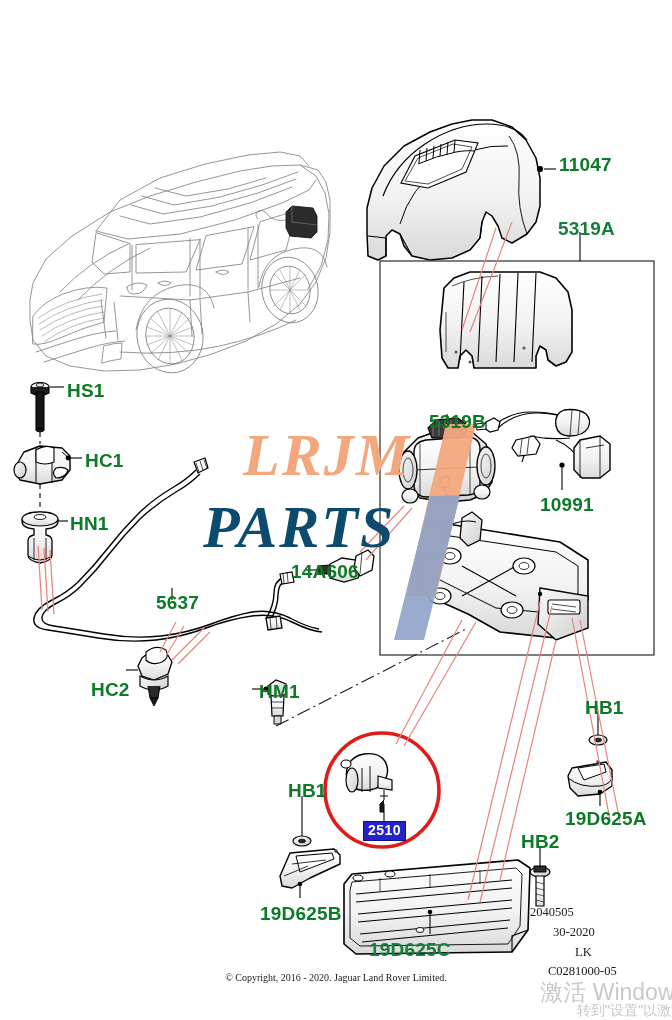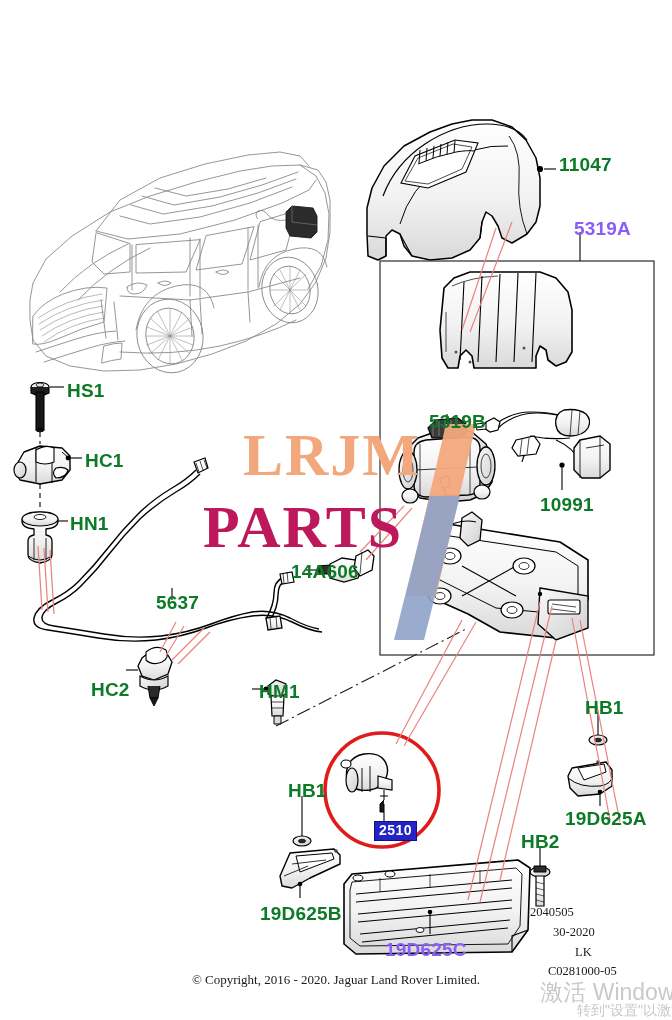--- a/index.html
+++ b/index.html
@@ -23,21 +23,21 @@
   .lbl{
     position:absolute;
     font-family:"Liberation Sans", sans-serif;
     font-weight:bold;
     font-size:19px;
     letter-spacing:0.2px;
     white-space:nowrap;
     line-height:1;
   }
   .lbl.green{ color:#0c7a27; }
-  .lbl.blue { color:#8b5cf6;margin-left:16px; }
+  .lbl.blue { color:#15803d; }
 
   
   .chip{
     position:absolute;
     background:#2323c8;
     color:#ffffff;
     font-weight:bold;
     font-size:14px;
     font-family:"Liberation Sans", sans-serif;
     padding:1px 4px 2px 4px;
@@ -55,43 +55,44 @@
     text-align:center;
     line-height:1.55;
     white-space:nowrap;
   }
   .copyright{
     position:absolute;
     left:0; right:0;
     top:972px;
     text-align:center;
     font-family:"Liberation Serif", serif;
-    font-size:13px;
+    font-size:10px;
     color:#1a1a1a;
   }
 
   
   .wm{
     position:absolute;
     font-family:"Liberation Serif", serif;
+    font-style:italic;
     font-weight:bold;
     pointer-events:none;
     user-select:none;
     white-space:nowrap;
   }
   .wm-lrjm{
     left:243px; top:421px;
     font-size:60px;
     color:#f2a87c;
     letter-spacing:2px;
   }
   .wm-parts{
     left:203px; top:493px;
     font-size:60px;
-    color:#be185d;
+    color:#0c4a6e;
     letter-spacing:2px;
   }
   .win-wm{
     position:absolute;
     right:-14px;
     font-family:"Liberation Sans", sans-serif;
     color:#c9c9c9;
     white-space:nowrap;
     pointer-events:none;
     user-select:none;
@@ -559,21 +560,21 @@
   <div class="lbl green" style="left:156px; top:593px;">5637</div>
   <div class="lbl green" style="left:91px;  top:680px;">HC2</div>
   <div class="lbl green" style="left:219px; top:682px;padding-left:40px;">HM1</div>
   <div class="lbl green" style="left:288px; top:781px;">HB1</div>
   <div class="lbl green" style="left:585px; top:698px;">HB1</div>
   <div class="lbl green" style="left:565px; top:809px;">19D625A</div>
   <div class="lbl green" style="left:521px; top:832px;">HB2</div>
   <div class="lbl green" style="left:260px; top:904px;">19D625B</div>
   <div class="lbl blue" style="left:369px; top:940px;">19D625C</div>
 
-  <div class="chip" style="left:363px; top:821px;margin-left:11px;">2510</div>
+  <div class="chip" style="left:363px; top:821px;">2510</div>
 
   <div class="meta" style="left:530px; top:903px;">2040505</div>
   <div class="meta" style="left:553px; top:923px;">30-2020</div>
   <div class="meta" style="left:575px; top:943px;">LK</div>
   <div class="meta" style="left:548px; top:962px;">C0281000-05</div>
 
   <div class="copyright">© Copyright, 2016 - 2020. Jaguar Land Rover Limited.</div>
 
   <div class="win-wm l1">激活 Windows</div>
   <div class="win-wm l2">转到"设置"以激活 W</div>

